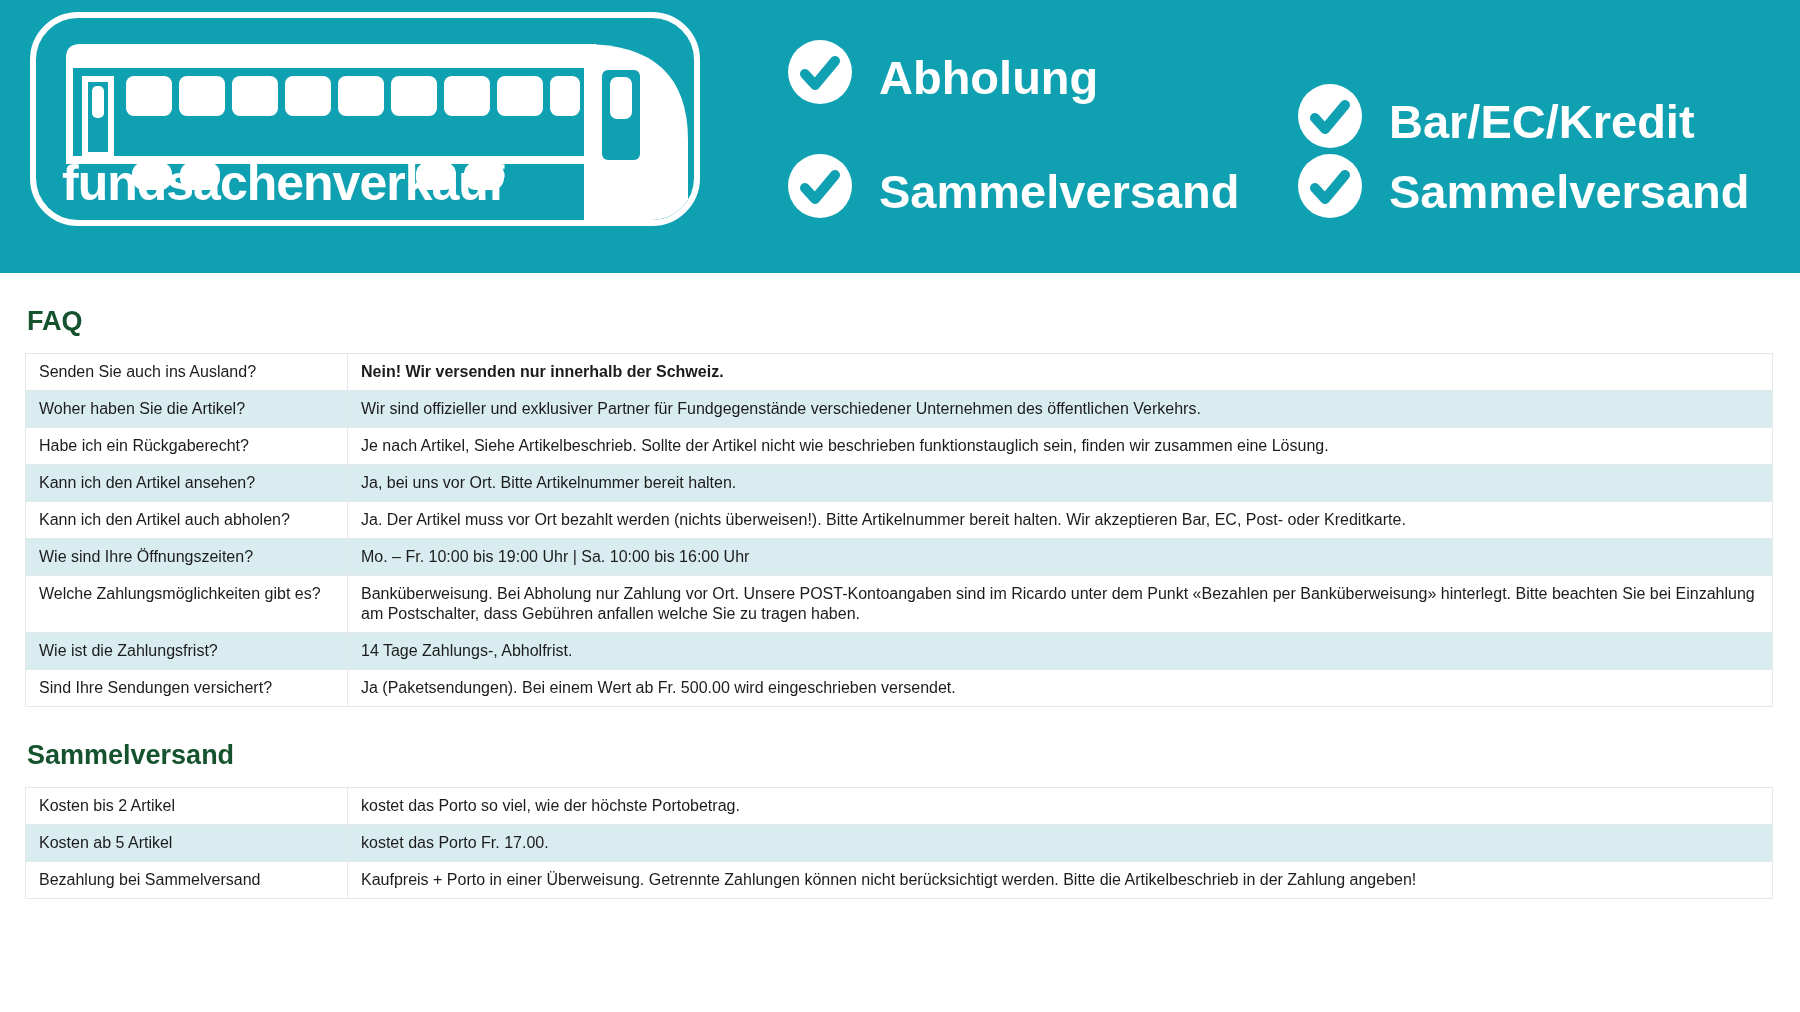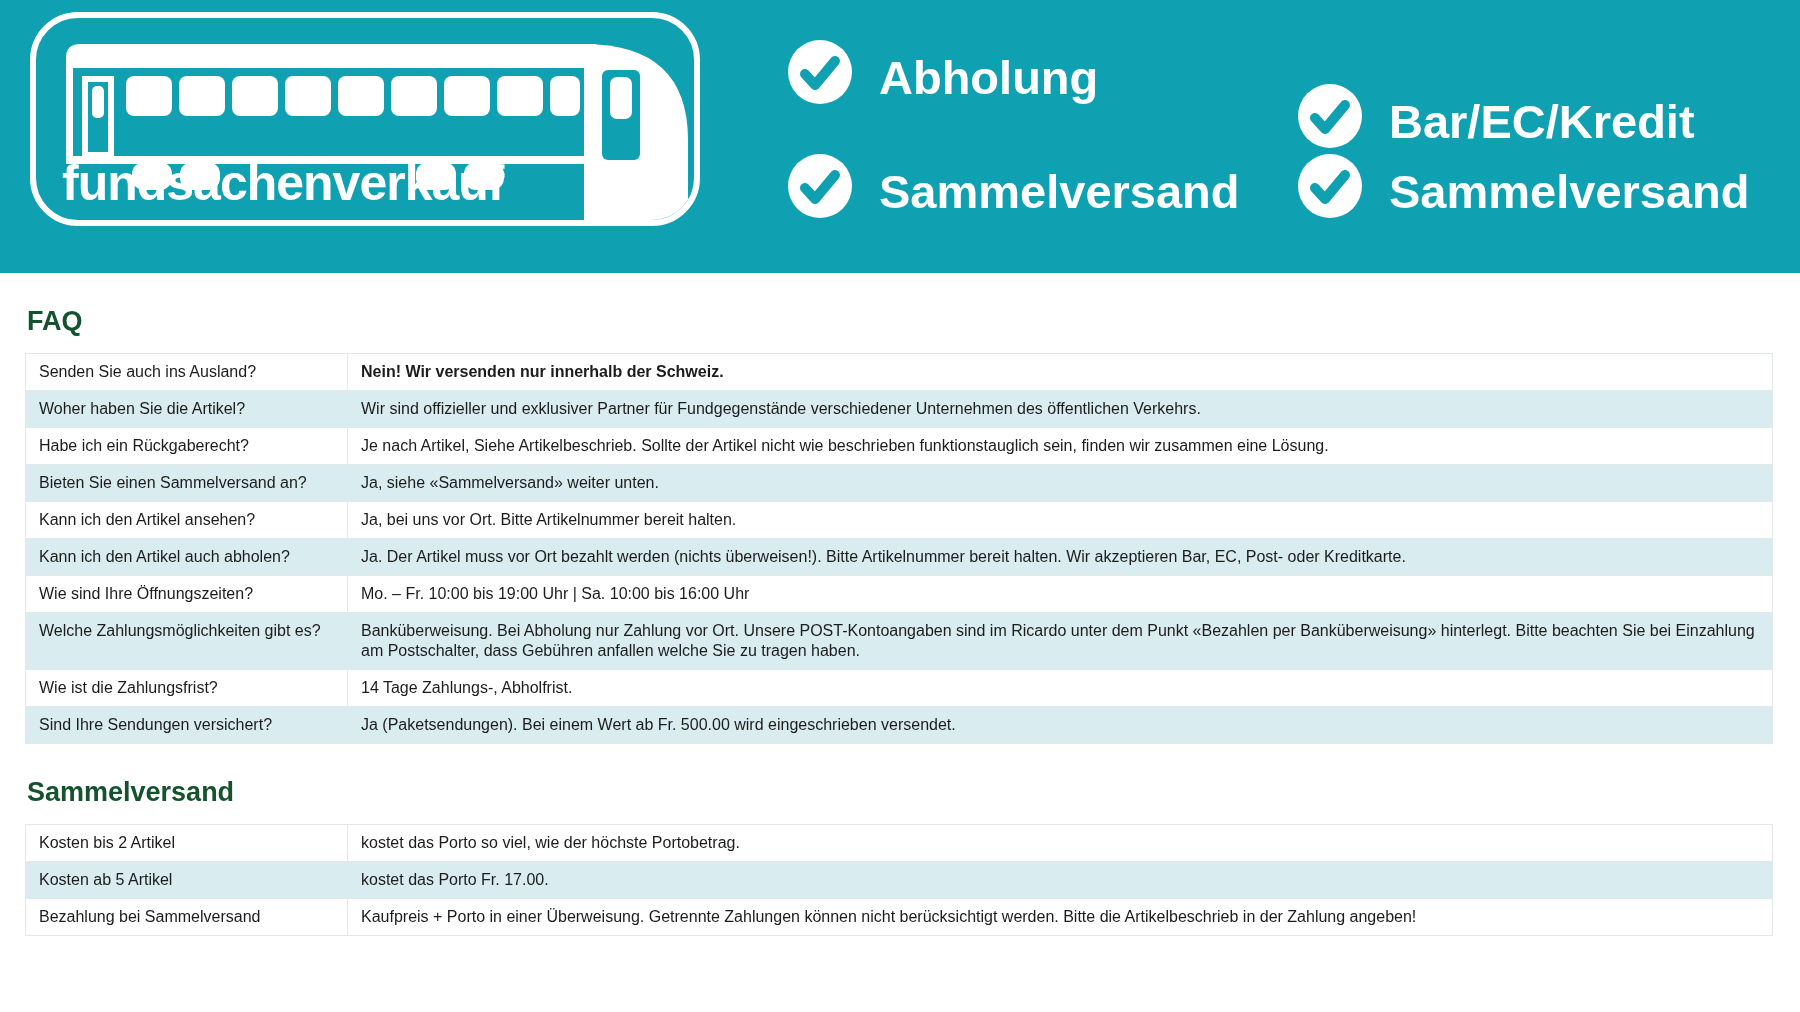--- a/index.html
+++ b/index.html
@@ -178,24 +178,20 @@
       </tr>
       <tr>
         <td class="q">Woher haben Sie die Artikel?</td>
         <td class="a">Wir sind offizieller und exklusiver Partner für Fundgegenstände verschiedener Unternehmen des öffentlichen Verkehrs.</td>
       </tr>
       <tr>
         <td class="q">Habe ich ein Rückgaberecht?</td>
         <td class="a">Je nach Artikel, Siehe Artikelbeschrieb. Sollte der Artikel nicht wie beschrieben funktionstauglich sein, finden wir zusammen eine Lösung.</td>
       </tr>
       <tr>
-        <td class="q">Bieten Sie einen Sammelversand an?</td>
-        <td class="a">Ja, siehe «Sammelversand» weiter unten.</td>
-      </tr>
-      <tr>
         <td class="q">Kann ich den Artikel ansehen?</td>
         <td class="a">Ja, bei uns vor Ort. Bitte Artikelnummer bereit halten.</td>
       </tr>
       <tr>
         <td class="q">Kann ich den Artikel auch abholen?</td>
         <td class="a">Ja. Der Artikel muss vor Ort bezahlt werden (nichts überweisen!). Bitte Artikelnummer bereit halten. Wir akzeptieren Bar, EC, Post- oder Kreditkarte.</td>
       </tr>
       <tr>
         <td class="q">Wie sind Ihre Öffnungszeiten?</td>
         <td class="a">Mo. – Fr. 10:00 bis 19:00 Uhr | Sa. 10:00 bis 16:00 Uhr</td>

